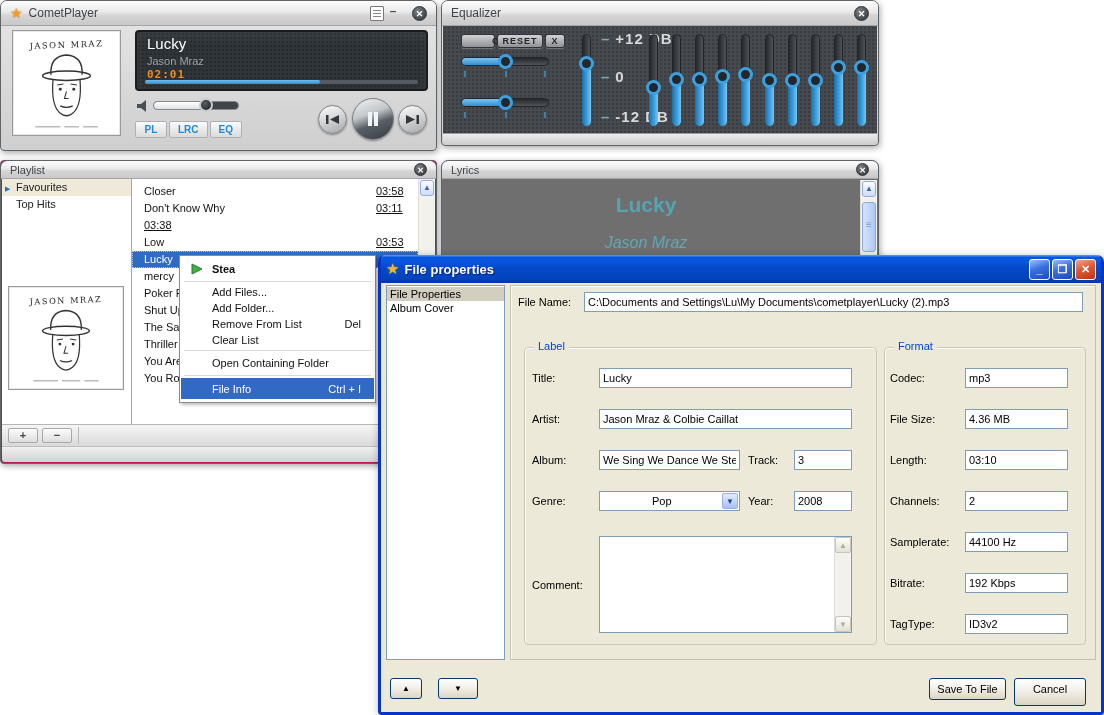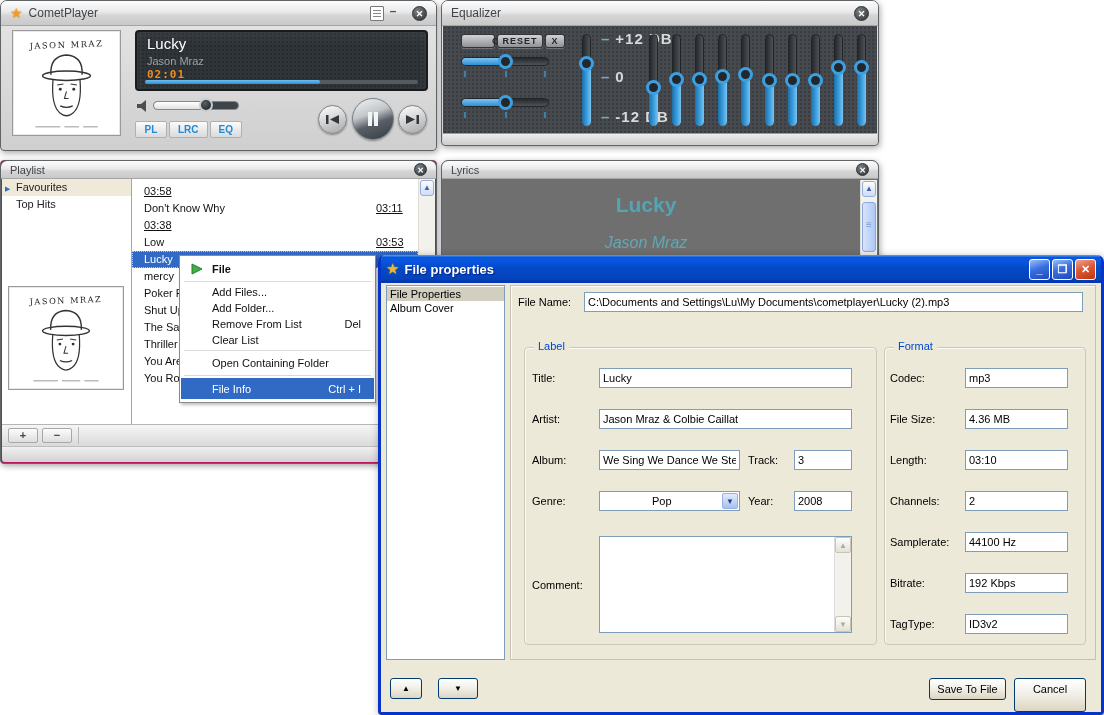--- a/index.html
+++ b/index.html
@@ -345,20 +345,21 @@
           <circle cx="57" cy="56" r="1.4" fill="#333"></circle>
         <path d="M41 52 L47 51 M54 51 L60 52" stroke="#333" stroke-width="1"></path>
         <path d="M50 58 L48 65 L52 65" fill="none" stroke="#333" stroke-width="1"></path>
         <path d="M44 72 Q50 75 56 72" fill="none" stroke="#333" stroke-width="1.2"></path>
         <path d="M18 92 L42 92 M46 92 L64 92 M68 92 L82 92" stroke="#bbb" stroke-width="1.5"></path>
       </svg>
     </div>
   </div>
   <div class="songs" id="songList">
       <div class="song-row">
+        <span class="st">Closer</span>
         <span class="sd">03:58</span>
       </div>
       <div class="song-row">
         <span class="st">Don't Know Why</span>
         <span class="sd">03:11</span>
       </div>
       <div class="song-row">
         <span class="sd">03:38</span>
       </div>
       <div class="song-row">
@@ -426,21 +427,21 @@
   </div>
 </div>
 
 <div id="menu">
     <div class="mi h20 bold">
       <span class="micon">
         <svg width="12" height="12">
           <polygon points="1,1 11,6 1,11" fill="#3fae46" stroke="#2a7a30" stroke-width="1"></polygon>
         </svg>
       </span>
-      <span>File</span>
+      <span>Stea</span>
     </div>
     <div class="msep"></div>
     <div class="mi h16">
       <span>Add Files...</span>
     </div>
     <div class="mi h16">
       <span>Add Folder...</span>
     </div>
     <div class="mi h16">
       <span>Remove From List</span>
@@ -522,15 +523,15 @@
         <input class="dinput" value="44100 Hz" style="left: 584px; top: 249px; width: 103px;">
         <div class="dlabel" style="left: 509px; top: 294px;">Bitrate:</div>
         <input class="dinput" value="192 Kbps" style="left: 584px; top: 290px; width: 103px;">
         <div class="dlabel" style="left: 509px; top: 335px;">TagType:</div>
         <input class="dinput" value="ID3v2" style="left: 584px; top: 331px; width: 103px;">
       </div>
 
     <div class="xpbtn" style="left:9px; top:395px; width:32px; height:21px; line-height:19px; font-size:8px;"><span>▲</span></div>
     <div class="xpbtn" style="left:57px; top:395px; width:40px; height:21px; line-height:19px; font-size:8px;"><span>▼</span></div>
     <div class="xpbtn" style="left:548px; top:395px; width:77px; height:22px; line-height:20px;">Save To File</div>
-    <div class="xpbtn" style="left:633px; top:395px; width:72px; height:34px; line-height:20px;">Cancel</div>
+    <div class="xpbtn" style="left:633px; top:395px; width:72px; height:28px; line-height:20px;">Cancel</div>
   </div>
 </div>
 
 </body></html>

